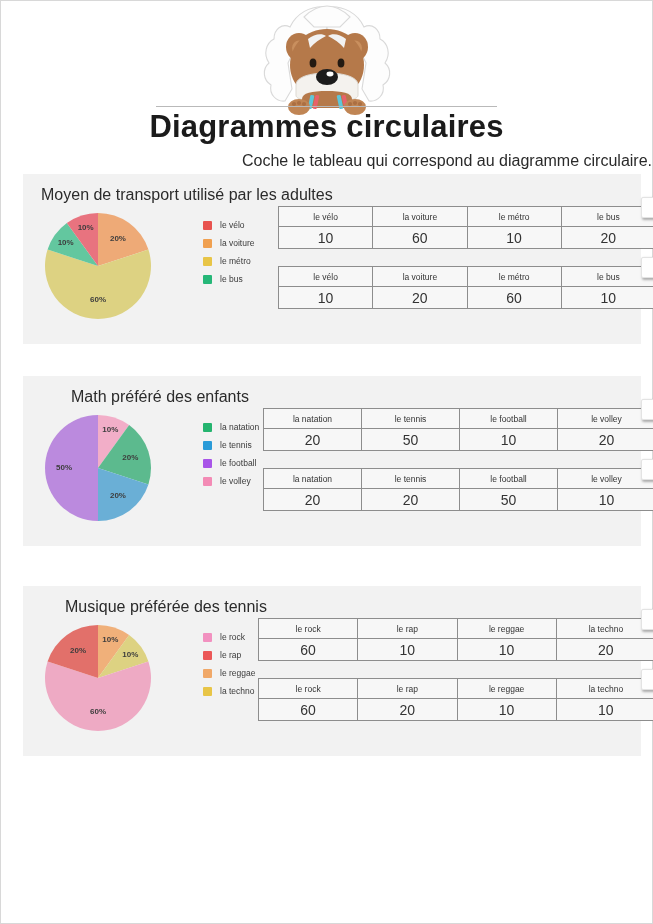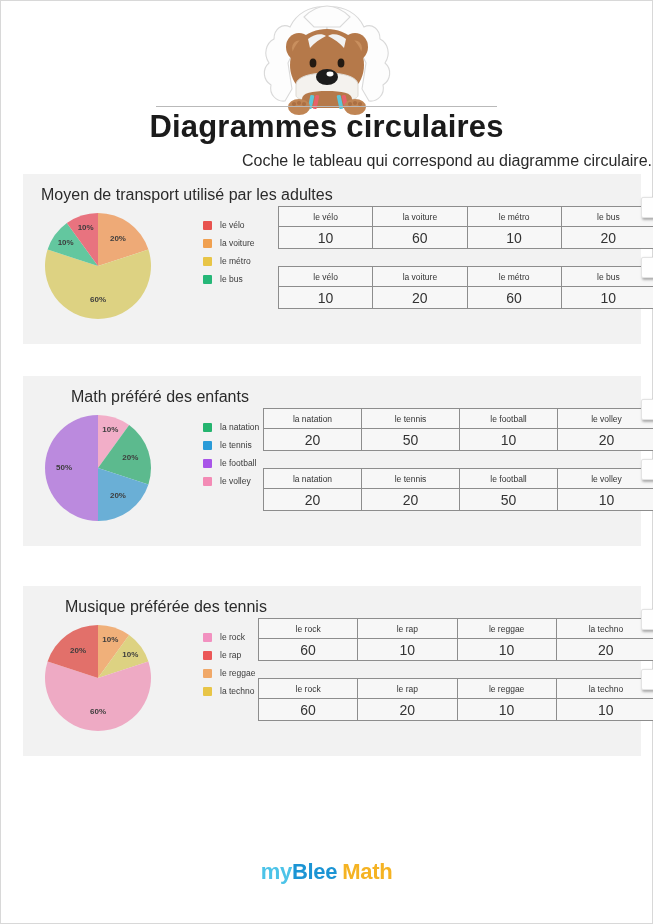--- a/index.html
+++ b/index.html
@@ -491,17 +491,14 @@
           <td>20</td>
           <td>10</td>
           <td>10</td>
         </tr>
       </tbody>
         </table>
       <div class="checkbox"></div>
     </div>
   </div>
 
-  <div class="footer-logo">
-    <span class="logo-my">my</span><span class="logo-blee">Blee</span><span class="logo-math">Math</span>
-  </div>
 
 </div>
 
 </body></html>

